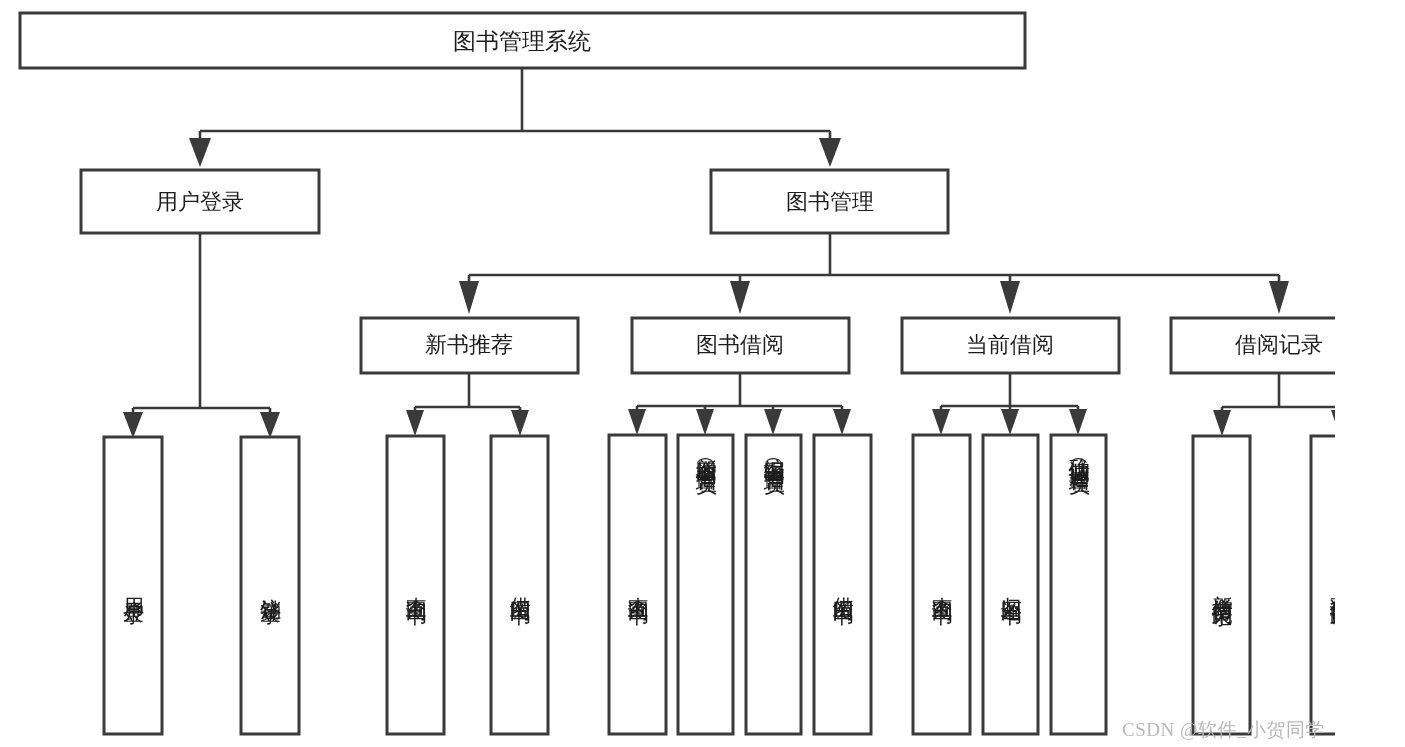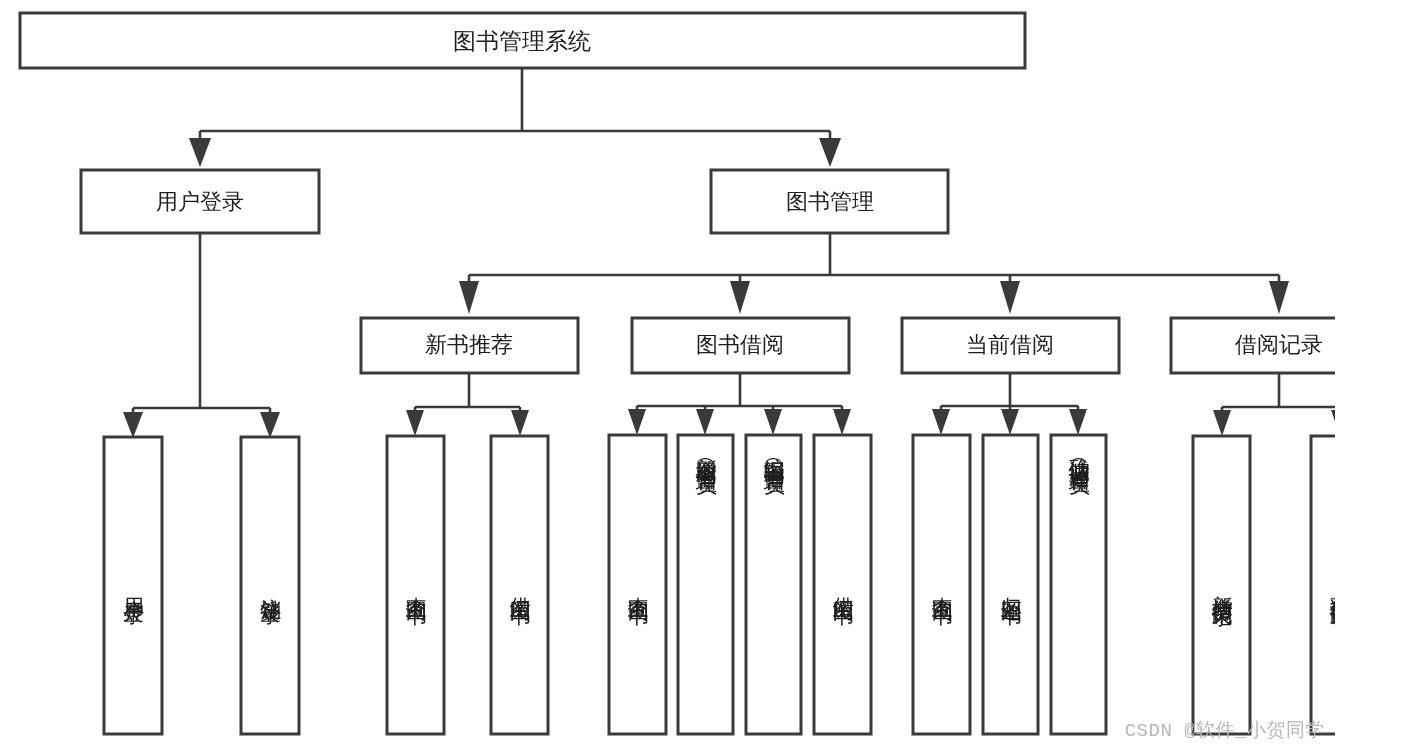--- a/index.html
+++ b/index.html
@@ -70,21 +70,21 @@
     font-size: 21px;
     line-height: 1.12;
     letter-spacing: 2.5px;
     color: #1d1d1d;
     white-space: nowrap;
   }
   #watermark {
     position: absolute;
     right: 10px;
     bottom: 4px;
-    font-family: Liberation Mono, monospace;
+    font-family: Liberation Serif, serif;
     font-size: 19px;
     color: #b8b8b8;
     letter-spacing: 0.5px;
     user-select: none;
   }
 </style>
 </head>
 <body>
 
 <div id="diagram-root">

